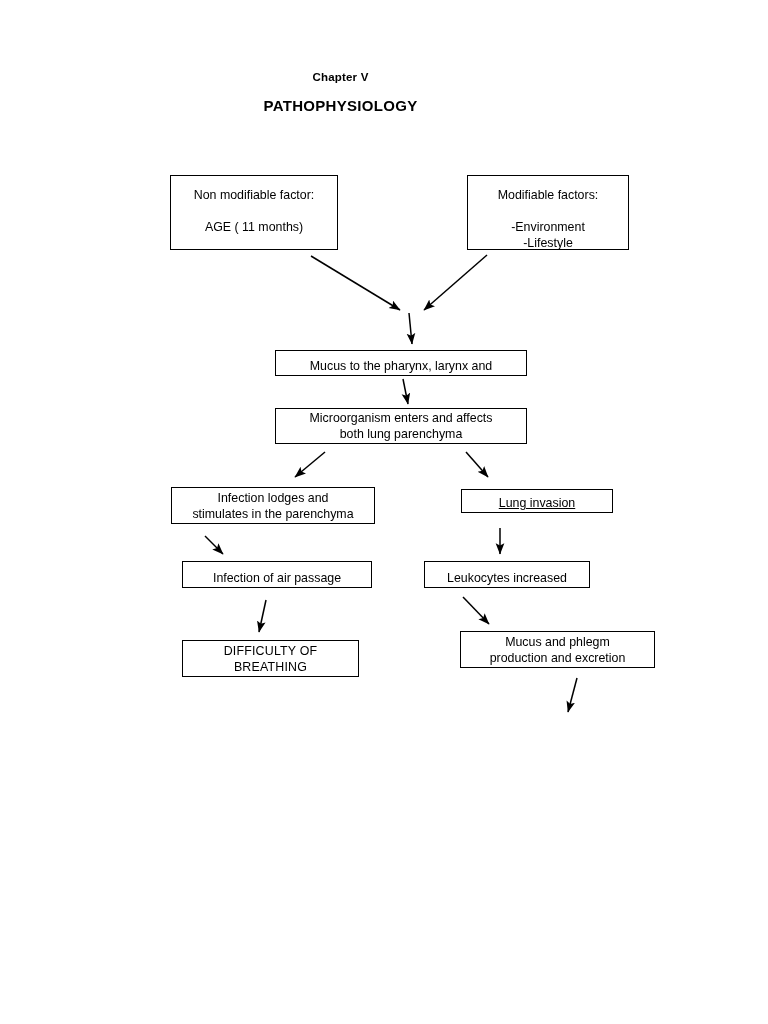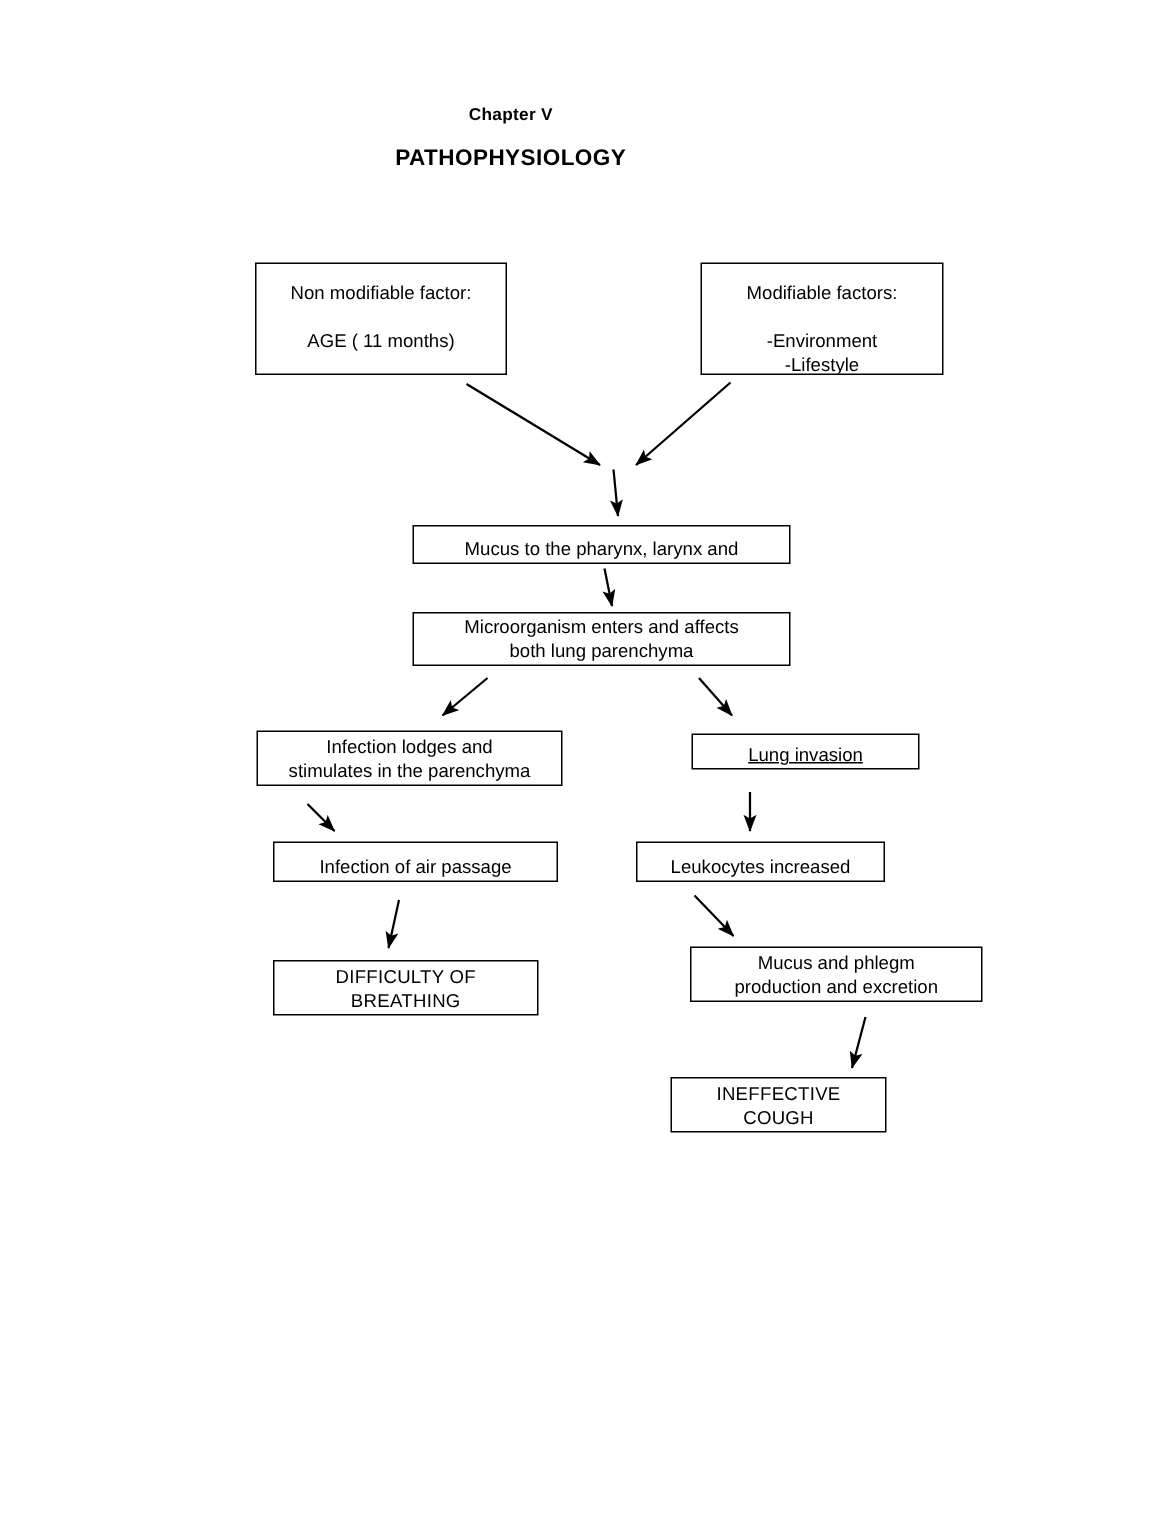--- a/index.html
+++ b/index.html
@@ -165,19 +165,15 @@
     <div class="node node-caps" style="left:182px; top:640px; width:177px; height:37px;">
       <span class="line">DIFFICULTY OF</span>
       <span class="line">BREATHING</span>
     </div>
 
     <div class="node" style="left:460px; top:631px; width:195px; height:37px;">
       <span class="line">Mucus and phlegm</span>
       <span class="line">production and excretion</span>
     </div>
 
-    <div class="node node-caps" style="left:447px; top:718px; width:144px; height:37px;">
-      <span class="line">INEFFECTIVE</span>
-      <span class="line">COUGH</span>
-    </div>
 
   </div>
 </div>
 
 </body></html>

